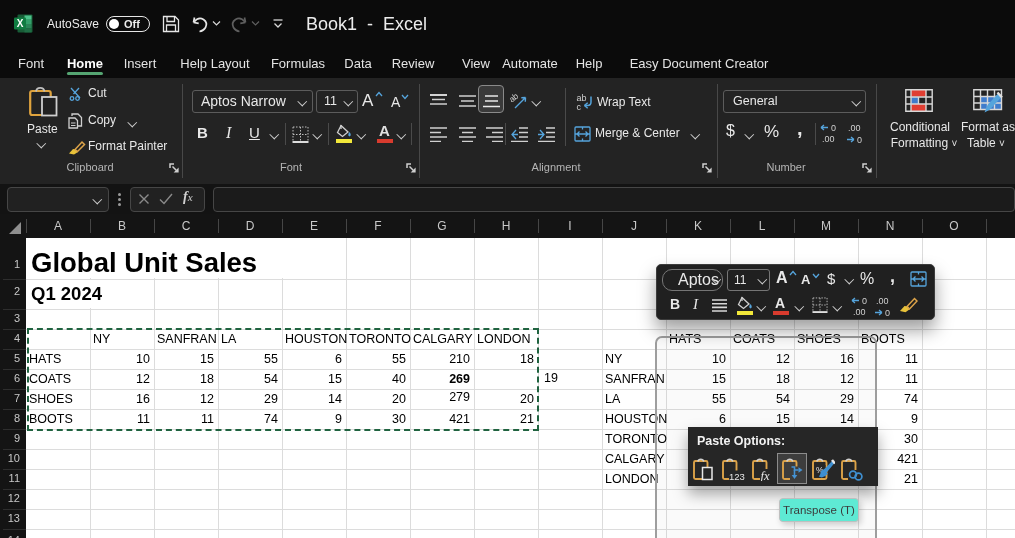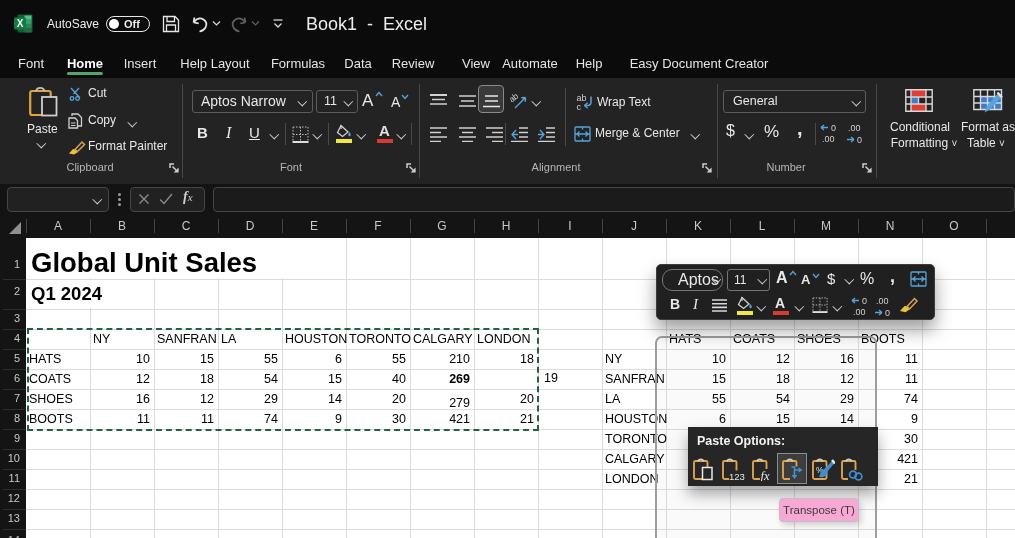--- a/index.html
+++ b/index.html
@@ -402,21 +402,21 @@
     <div class="cell num" style="left:256px;top:131px;width:60px;">15</div>
     <div class="cell num" style="left:320px;top:131px;width:60px;">40</div>
     <div class="cell num" style="left:384px;top:131px;width:60px;font-weight:bold;">269</div>
     <div class="cell num" style="left:448px;top:130px;width:60px;margin-left:24px;">19</div>
     <div class="cell" style="left:3px;top:151px;width:60px;">SHOES</div>
     <div class="cell num" style="left:64px;top:151px;width:60px;">16</div>
     <div class="cell num" style="left:128px;top:151px;width:60px;">12</div>
     <div class="cell num" style="left:192px;top:151px;width:60px;">29</div>
     <div class="cell num" style="left:256px;top:151px;width:60px;">14</div>
     <div class="cell num" style="left:320px;top:151px;width:60px;">20</div>
-    <div class="cell num" style="left:384px;top:155px;width:60px;">279</div>
+    <div class="cell num" style="left:384px;top:149px;width:60px;">279</div>
     <div class="cell num" style="left:448px;top:151px;width:60px;">20</div>
     <div class="cell" style="left:3px;top:171px;width:60px;">BOOTS</div>
     <div class="cell num" style="left:64px;top:171px;width:60px;">11</div>
     <div class="cell num" style="left:128px;top:171px;width:60px;">11</div>
     <div class="cell num" style="left:192px;top:171px;width:60px;">74</div>
     <div class="cell num" style="left:256px;top:171px;width:60px;">9</div>
     <div class="cell num" style="left:320px;top:171px;width:60px;">30</div>
     <div class="cell num" style="left:384px;top:171px;width:60px;">421</div>
     <div class="cell num" style="left:448px;top:171px;width:60px;">21</div>
 
@@ -584,15 +584,15 @@
     </svg>
     <svg class="abs" style="left:152px;top:30px" width="24" height="24" viewBox="0 0 24 24">
       <rect x="2" y="4" width="13.5" height="18" rx="1.5" fill="none" stroke="#dca349" stroke-width="1.9"></rect>
       <path d="M5.8 4.5 A 3.1 3.1 0 0 1 11.8 4.5" fill="none" stroke="#cfcfcf" stroke-width="1.5"></path>
       <rect x="8" y="13" width="14" height="10" fill="#262626"></rect>
       <circle cx="13" cy="17.5" r="3.4" fill="none" stroke="#3f8fd0" stroke-width="1.7"></circle>
       <circle cx="18.5" cy="19.5" r="3.4" fill="none" stroke="#3f8fd0" stroke-width="1.7"></circle>
     </svg>
   </div>
 
-  <div class="abs" style="left:779px;top:498px;width:80px;height:24px;background:#f9a8d4;border:1px solid #bfbfbf;border-radius:4px;box-shadow:2px 3px 6px rgba(0,0,0,0.18);color:#3b3b3b;font-size:11.5px;text-align:center;line-height:22px;white-space:nowrap;">Transpose (T)</div>
+  <div class="abs" style="left:779px;top:498px;width:80px;height:24px;background:#5eead4;border:1px solid #bfbfbf;border-radius:4px;box-shadow:2px 3px 6px rgba(0,0,0,0.18);color:#3b3b3b;font-size:11.5px;text-align:center;line-height:22px;white-space:nowrap;">Transpose (T)</div>
 
 </div>
 
 </body></html>

